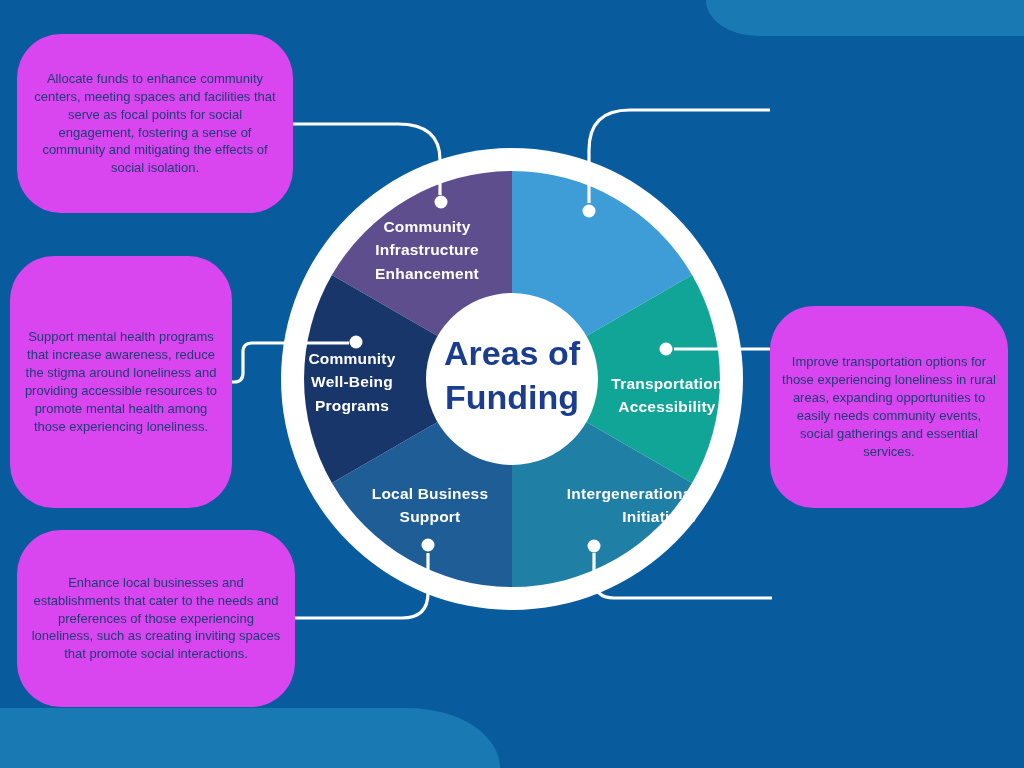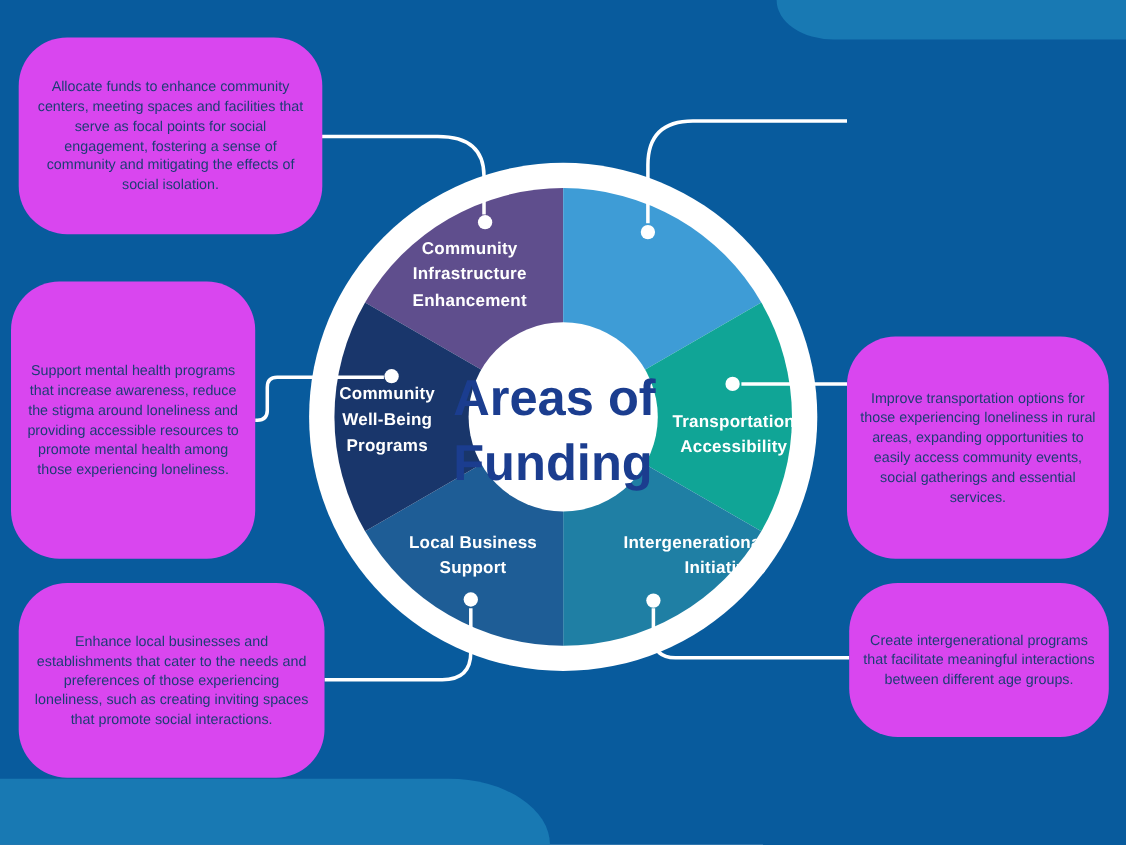--- a/index.html
+++ b/index.html
@@ -27,22 +27,22 @@
     font-size:13px; line-height:1.38; padding:10px 12px;
   }
   .callout p { margin:0; }
   .seg-label {
     position:absolute; color:#FFFFFF; font-weight:700;
     font-size:15.5px; line-height:1.5; letter-spacing:0.2px;
     text-align:center; white-space:pre-line;
   }
   .center-title {
     position:absolute; left:412px; top:332px; width:200px;
-    text-align:left; color:#1B3D8F; font-weight:700;
-    font-size:46px; line-height:1.28; white-space:pre-line;
+    text-align:center; color:#1B3D8F; font-weight:700;
+    font-size:34px; line-height:1.28; white-space:pre-line;
   }
 </style>
 </head>
 <body>
 
 <div class="canvas">
 
   <div class="corner-tr"></div>
   <div class="corner-bl"></div>
 
@@ -93,26 +93,23 @@
   <div class="seg-label" style="left:272px; top:347px; width:160px;">Community
 Well-Being
 Programs</div>
 
   <div class="callout" style="left:17px; top:34px; width:276px; height:179px;">
     <p>Allocate funds to enhance community centers, meeting spaces and facilities that serve as focal points for social engagement, fostering a sense of community and mitigating the effects of social isolation.</p>
   </div>
 
 
   <div class="callout" style="left:770px; top:306px; width:238px; height:202px;">
-    <p>Improve transportation options for those experiencing loneliness in rural areas, expanding opportunities to easily access community events, social gatherings and essential services.</p>
+    <p>Improve transportation options for those experiencing loneliness in rural areas, expanding opportunities to easily needs community events, social gatherings and essential services.</p>
   </div>
 
-  <div class="callout" style="left:772px; top:530px; width:236px; height:140px;">
-    <p>Create intergenerational programs that facilitate meaningful interactions between different age groups.</p>
-  </div>
 
   <div class="callout" style="left:17px; top:530px; width:278px; height:177px;">
     <p>Enhance local businesses and establishments that cater to the needs and preferences of those experiencing loneliness, such as creating inviting spaces that promote social interactions.</p>
   </div>
 
   <div class="callout" style="left:10px; top:256px; width:222px; height:252px;">
     <p>Support mental health programs that increase awareness, reduce the stigma around loneliness and providing accessible resources to promote mental health among those experiencing loneliness.</p>
   </div>
 
 </div>

